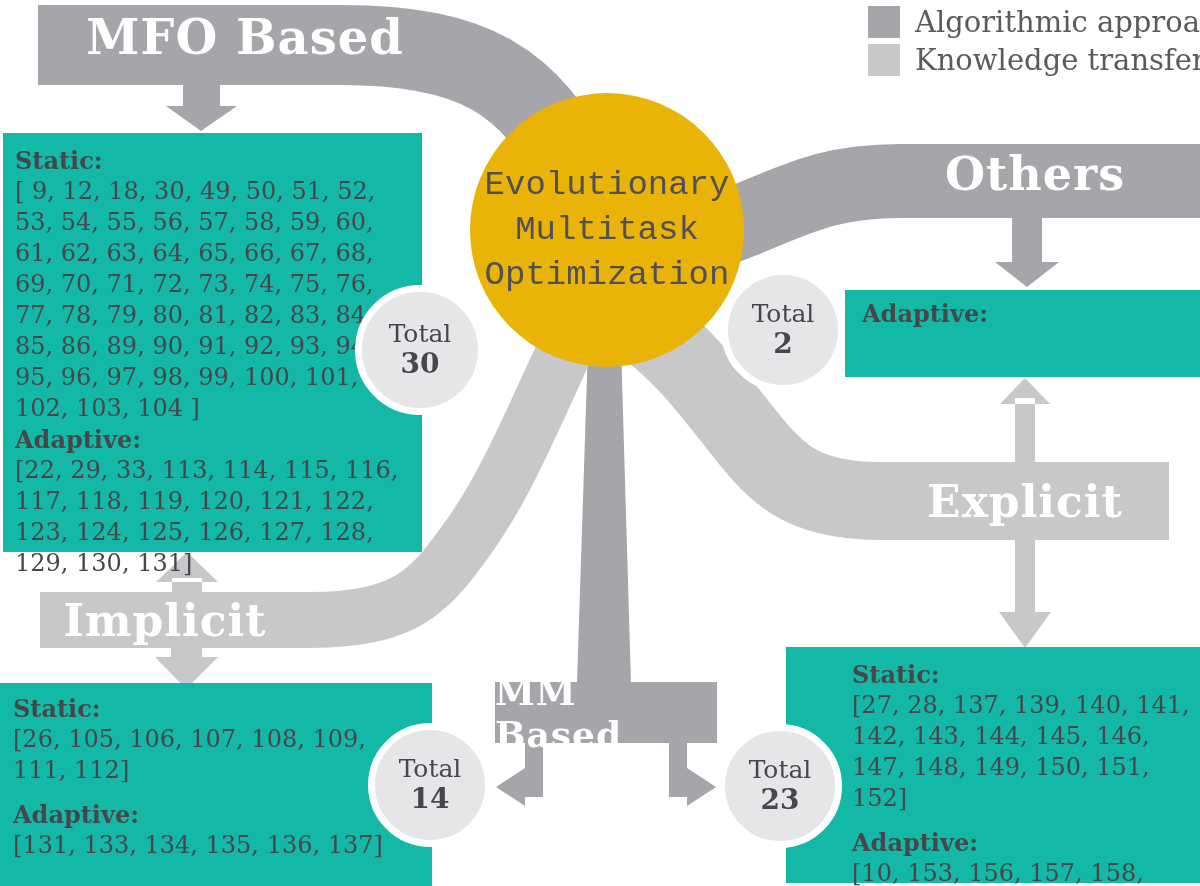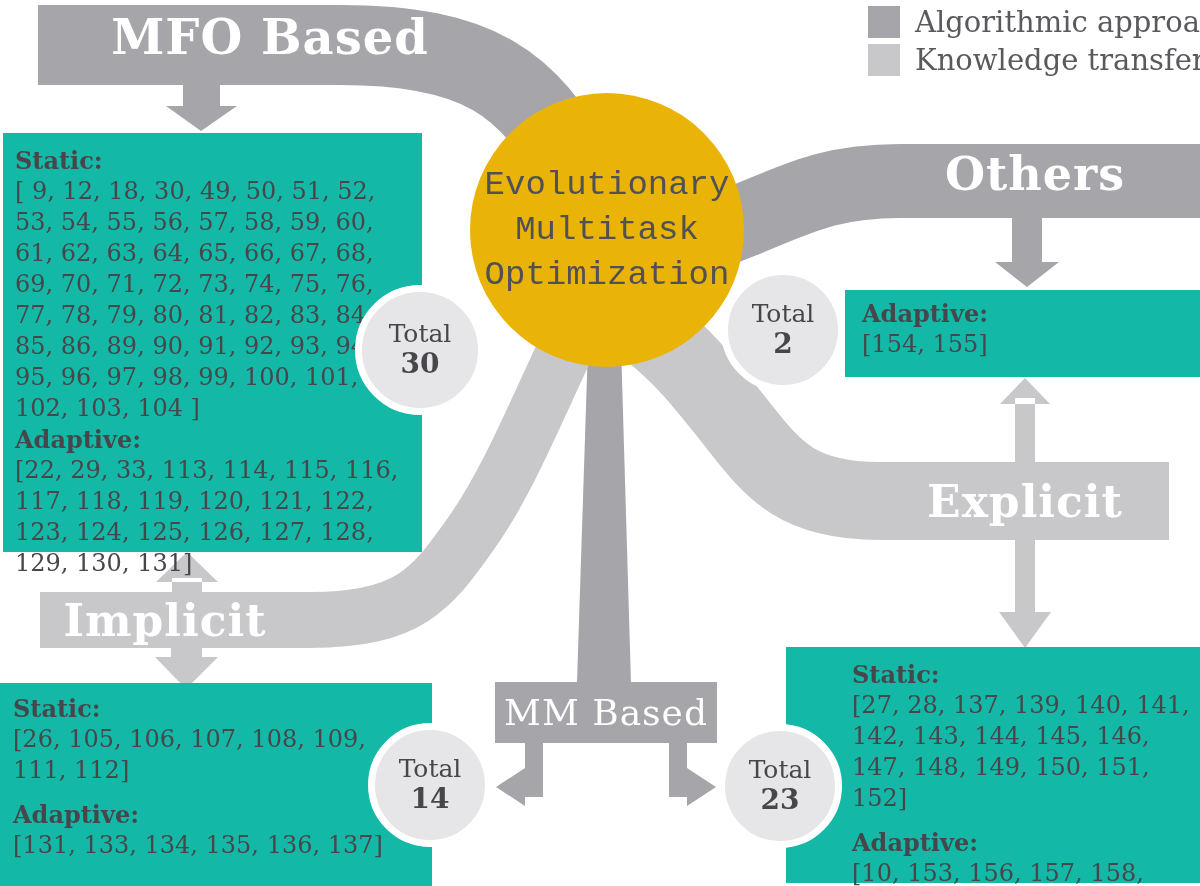--- a/index.html
+++ b/index.html
@@ -33,21 +33,21 @@
     font-size:34px;line-height:45px;color:#515155;text-align:center;font-family:Liberation Mono, monospace;
   }
   .legend{position:absolute;left:868px;top:5px;}
   .legend-row{display:flex;align-items:center;margin-bottom:4px;}
   .swatch{width:32px;height:32px;margin-right:15px;}
   .swatch.dark{background:#a6a6aa;}
   .swatch.light{background:#c8c8cb;}
   .legend-label{font-size:29px;color:#5a5a5e;white-space:nowrap;}
   .mm-box{
     position:absolute;left:495px;top:682px;width:222px;height:61px;
-    background:#a6a6aa;color:#fff;font-weight:normal;font-size:36px;
+    background:#a6a6aa;color:#fff;font-weight:bold;font-size:36px;
     display:flex;align-items:center;justify-content:center;letter-spacing:1px;
   }
 </style>
 </head>
 <body>
 
 <div class="stage">
 
   <svg width="1200" height="886" viewBox="0 0 1200 886">
 
@@ -69,38 +69,37 @@
 
   <div class="refbox" style="left:3px;top:133px;width:419px;height:419px;padding:12px 4px 0 12px;box-sizing:border-box;">
     <div class="hd">Static:</div>
     <div>[ 9, 12, 18, 30, 49, 50, 51, 52, 53, 54, 55, 56, 57, 58, 59, 60, 61, 62, 63, 64, 65, 66, 67, 68, 69, 70, 71, 72, 73, 74, 75, 76, 77, 78, 79, 80, 81, 82, 83, 84, 85, 86, 89, 90, 91, 92, 93, 94, 95, 96, 97, 98, 99, 100, 101, 102, 103, 104 ]</div>
     <div class="hd">Adaptive:</div>
     <div>[22, 29, 33, 113, 114, 115, 116, 117, 118, 119, 120, 121, 122, 123, 124, 125, 126, 127, 128, 129, 130, 131]</div>
   </div>
 
   <div class="refbox" style="left:845px;top:290px;width:355px;height:87px;padding:8px 0 0 17px;box-sizing:border-box;">
     <div class="hd">Adaptive:</div>
-    <div>[154, 155]</div>
   </div>
 
   <div class="refbox" style="left:0px;top:683px;width:432px;height:203px;padding:10px 45px 0 13px;box-sizing:border-box;">
     <div class="hd">Static:</div>
     <div>[26, 105, 106, 107, 108, 109, 111, 112]</div>
     <div class="hd" style="margin-top:13px;">Adaptive:</div>
     <div>[131, 133, 134, 135, 136, 137]</div>
   </div>
 
   <div class="refbox" style="left:786px;top:647px;width:414px;height:236px;padding:12px 0 0 66px;box-sizing:border-box;">
     <div class="hd">Static:</div>
     <div>[27, 28, 137, 139, 140, 141, 142, 143, 144, 145, 146, 147, 148, 149, 150, 151, 152]</div>
     <div class="hd" style="margin-top:13px;">Adaptive:</div>
     <div>[10, 153, 156, 157, 158, 159]</div>
   </div>
 
-  <div class="banner-title" style="left:50px;top:5px;width:390px;height:64px;font-size:48px;padding-left:25px;">MFO Based</div>
+  <div class="banner-title" style="left:25px;top:5px;width:390px;height:64px;font-size:48px;padding-left:25px;">MFO Based</div>
   <div class="banner-title" style="left:870px;top:145px;width:330px;height:57px;font-size:46px;">Others</div>
   <div class="banner-title" style="left:40px;top:592px;width:250px;height:56px;font-size:44px;">Implicit</div>
   <div class="banner-title" style="left:880px;top:462px;width:290px;height:78px;font-size:44px;">Explicit</div>
   <div class="mm-box">MM Based</div>
 
   <div class="center-circle">
     <div>Evolutionary</div>
     <div>Multitask</div>
     <div>Optimization</div>
   </div>

